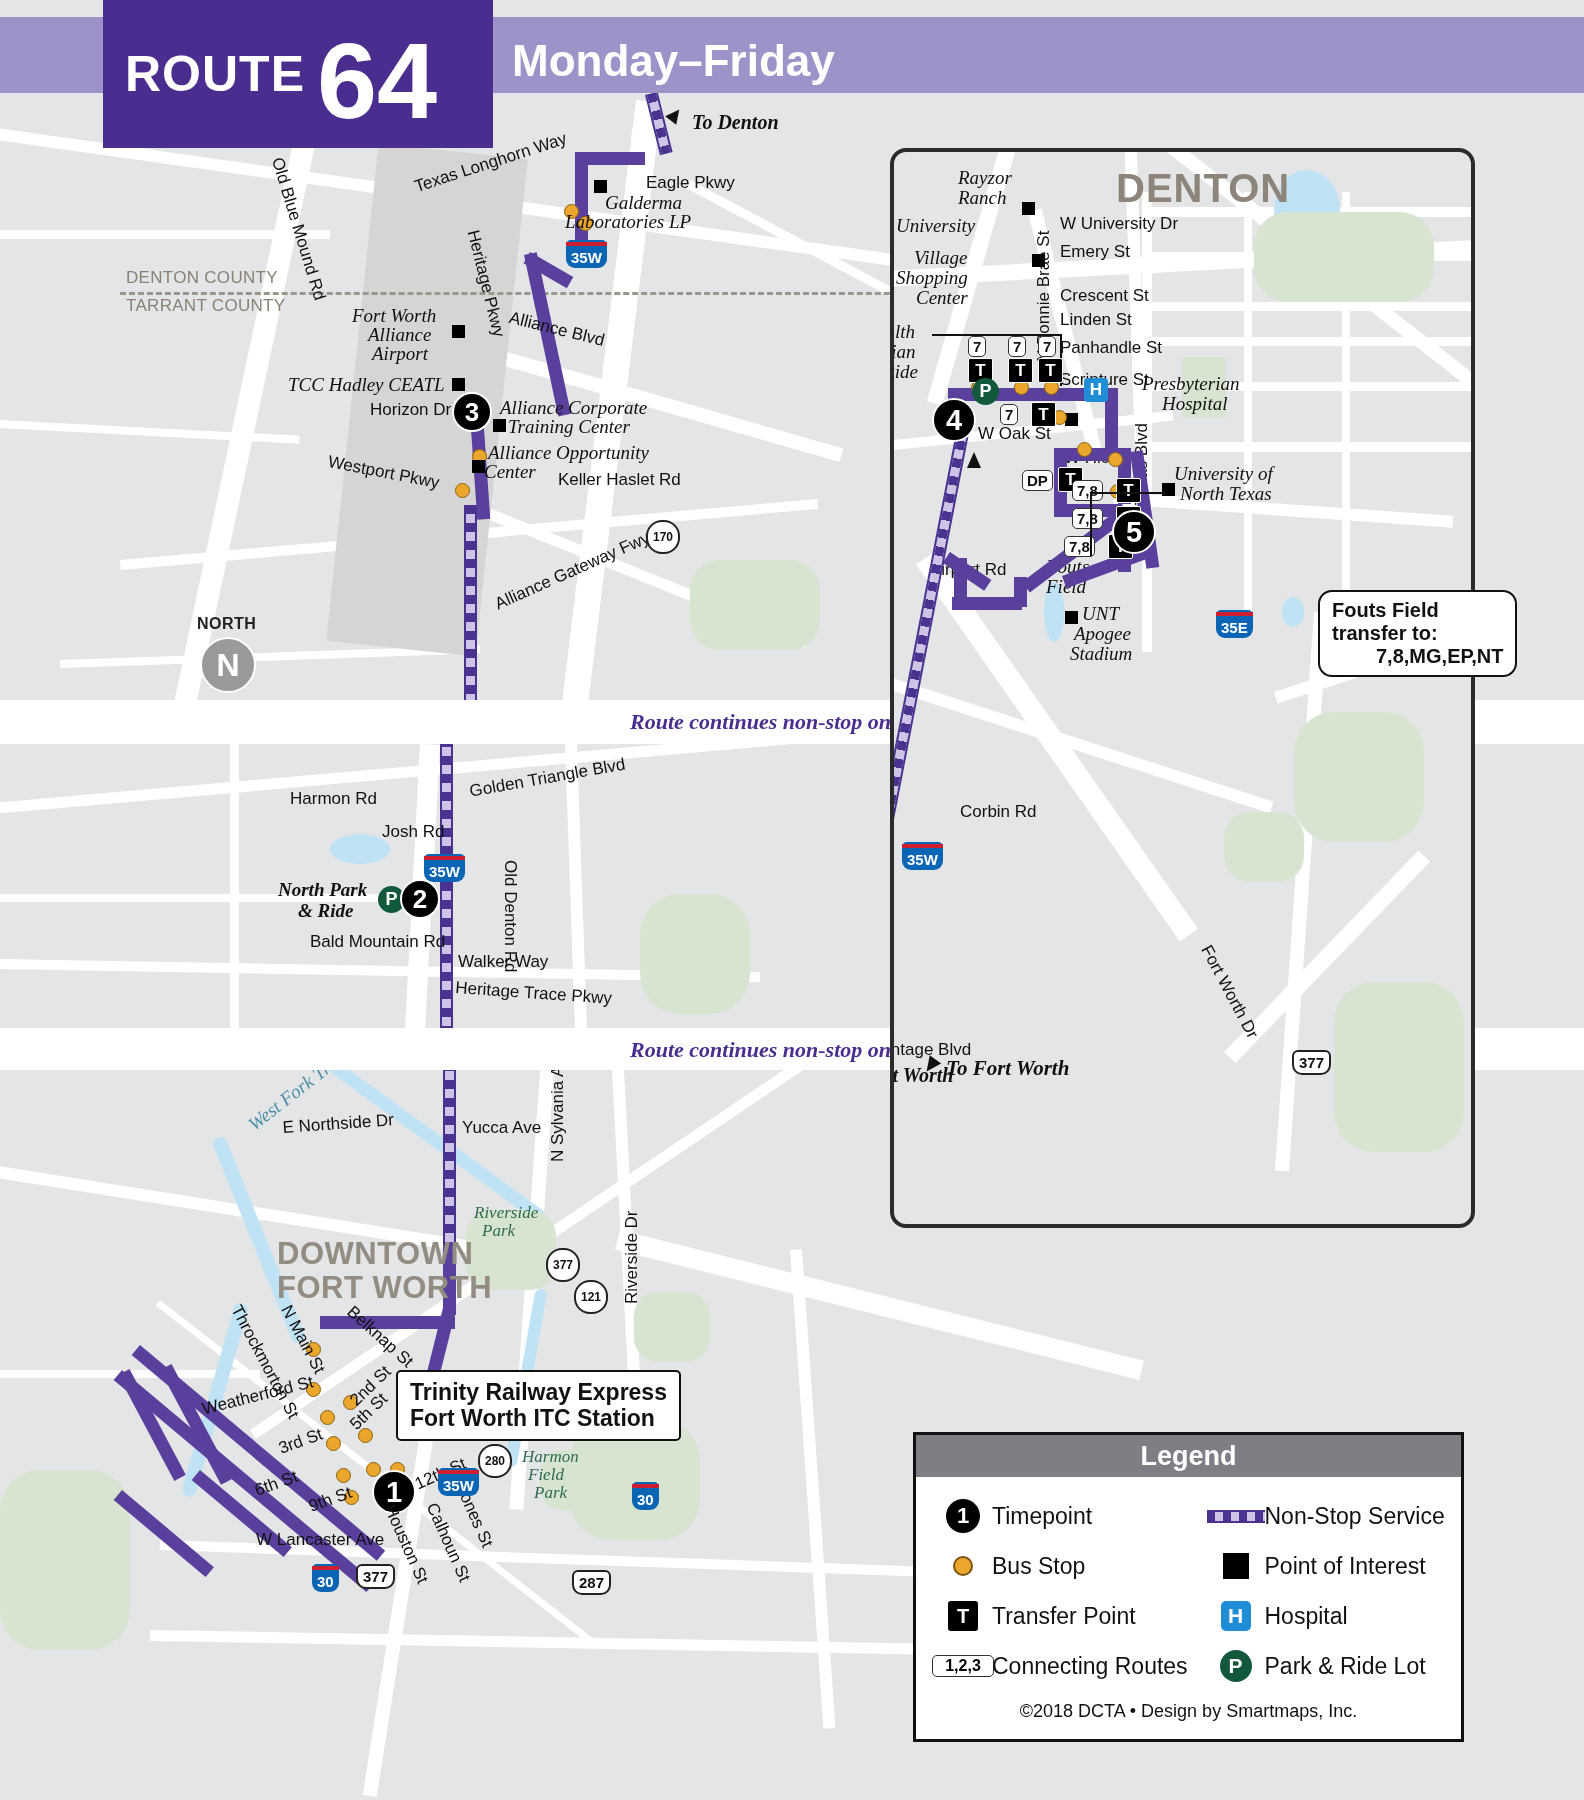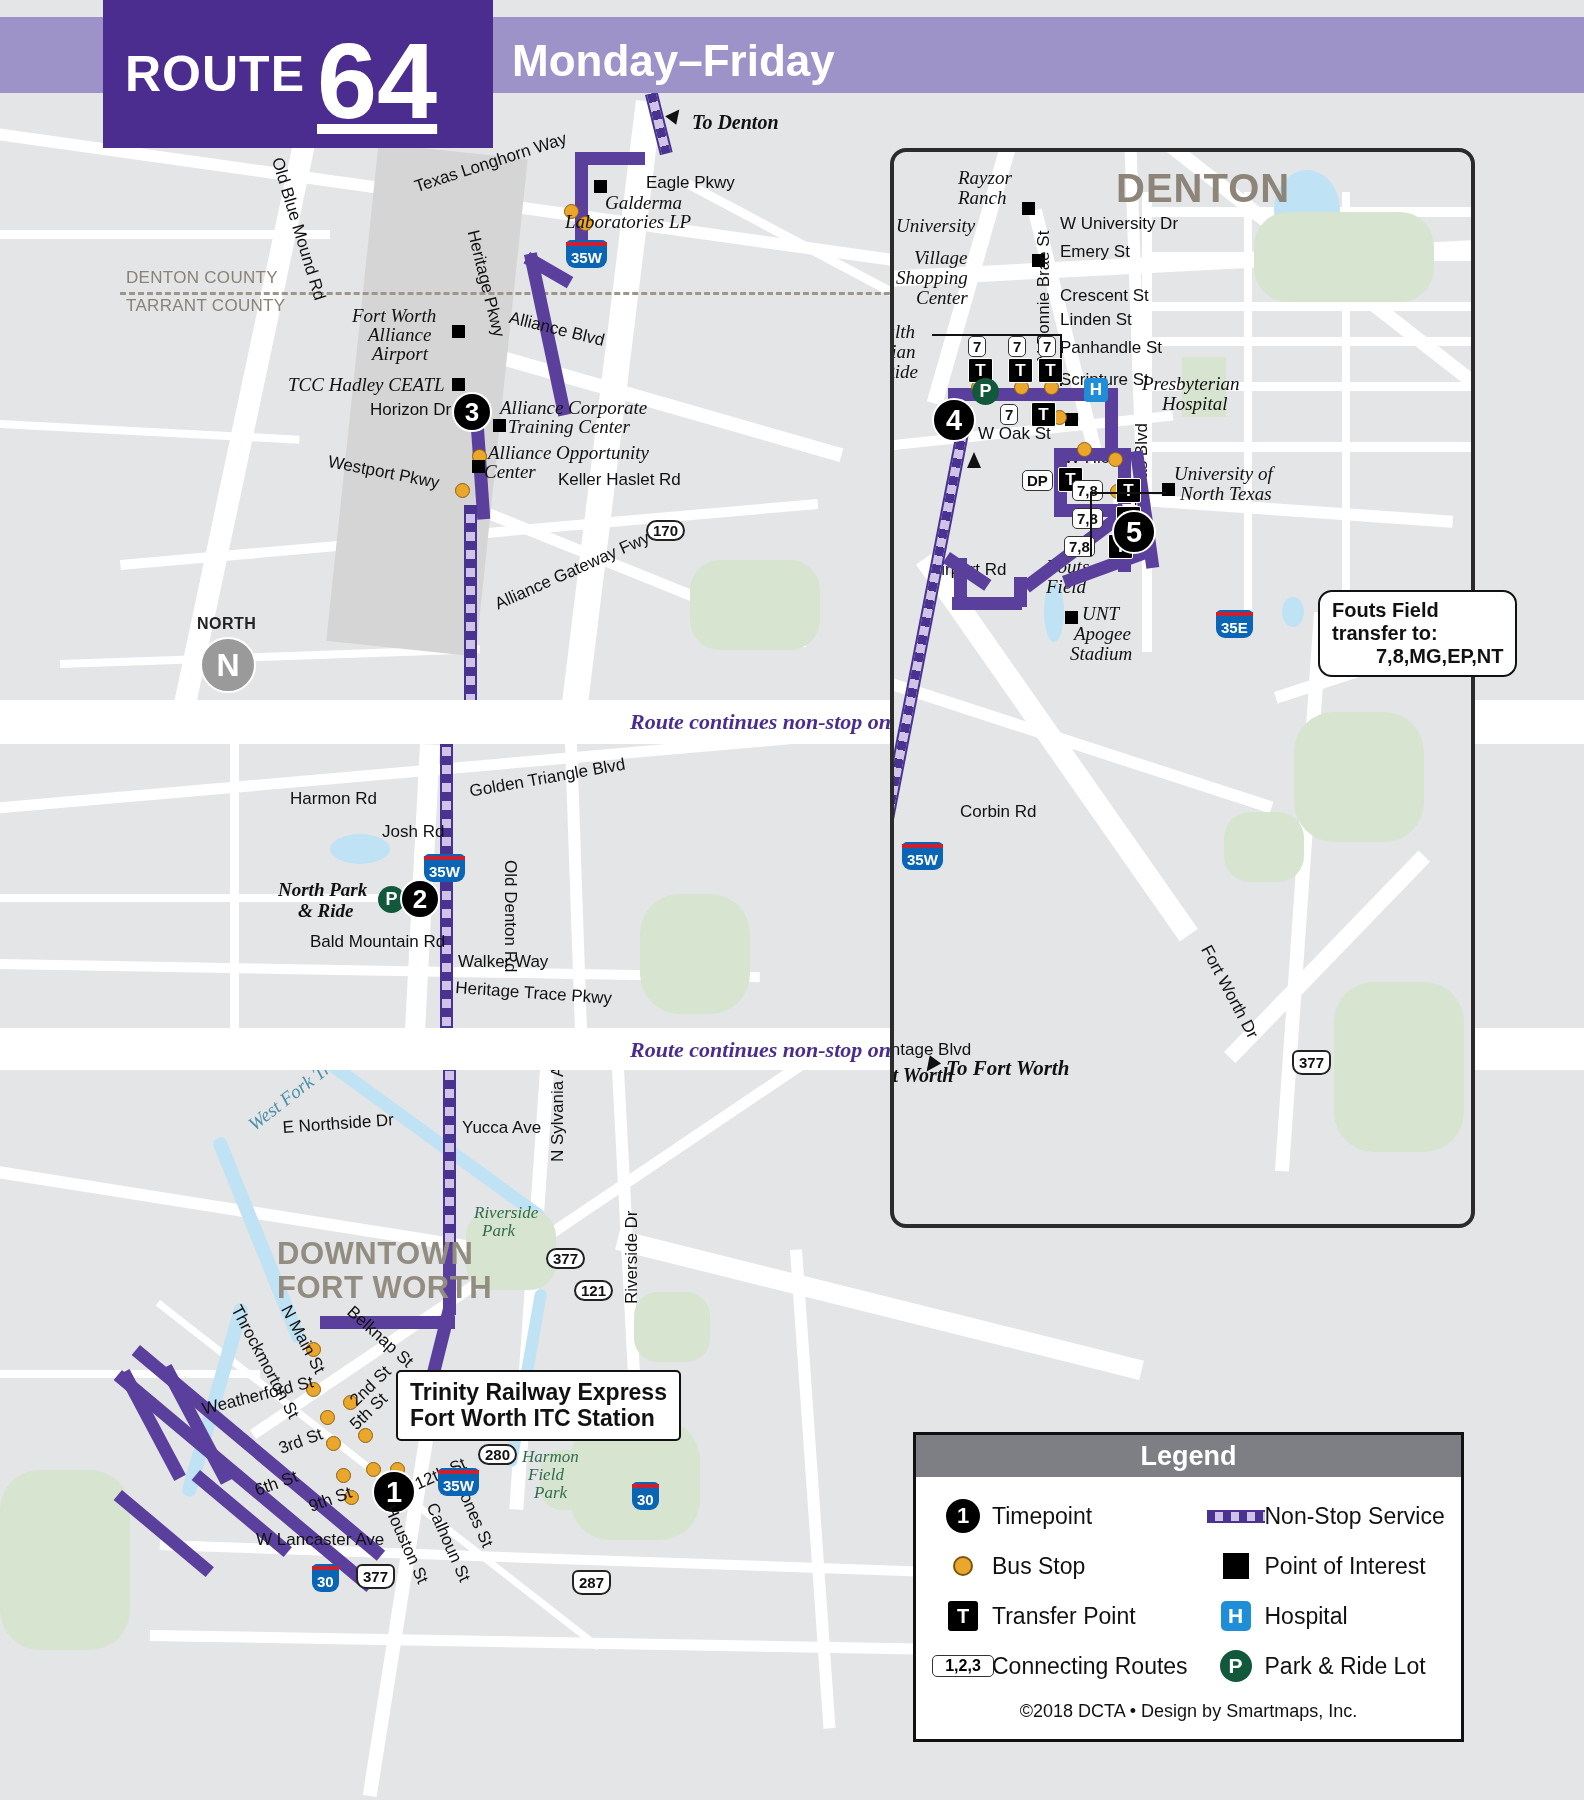--- a/index.html
+++ b/index.html
@@ -66,30 +66,30 @@
   .pnr {
     position:absolute; width:27px; height:27px; border-radius:50%;
     background:#12583a; color:#fff; font-weight:bold; font-size:18px;
     display:flex; align-items:center; justify-content:center;
   }
   .shield-i { background:#0a65b5; color:#fff; border:none; border-radius:5px 5px 9px 9px; padding:9px 5px 2px; position:absolute; font-weight:bold; font-size:15px; }
   .shield-i:before{content:"";position:absolute;top:2px;left:0;right:0;height:4px;background:#cc2030;}
   .shield-us { position:absolute; background:#fff; border:2px solid #222; color:#111;
     font-weight:bold; font-size:15px; padding:2px 5px; border-radius:6px 6px 10px 10px; }
   .shield-tx { position:absolute; background:#fff; border:2px solid #222; color:#111;
-    font-weight:bold; font-size:15px; padding:0 5px; border-radius:16px; }
+    font-weight:bold; font-size:12px; padding:8px 5px; border-radius:16px; }
 
   
   #banner { position:absolute; top:17px; left:0; width:1584px; height:76px; background:#9d93c9; }
   #route-badge {
     position:absolute; top:0; left:103px; width:390px; height:148px;
     background:#4b2d8f; display:flex; align-items:center; padding-left:22px;
   }
   #route-word { color:#fff; font-weight:bold; font-size:50px; letter-spacing:1px; }
-  #route-num { color:#fff; font-weight:bold; font-size:108px; line-height:.82; margin-left:12px; margin-top:14px;text-decoration:underline; }
+  #route-num { color:#fff; font-weight:bold; font-size:108px; line-height:.82; margin-left:12px; margin-top:14px; }
   #days { position:absolute; top:36px; left:512px; color:#fff; font-weight:bold; font-size:44px; }
 
   
   #denton-inset {
     position:absolute; left:890px; top:148px; width:585px; height:1080px;
     background:#e4e5e7; border:4px solid #2b2b2b; border-radius:16px; overflow:hidden;
   }
 
   
   .cont {

